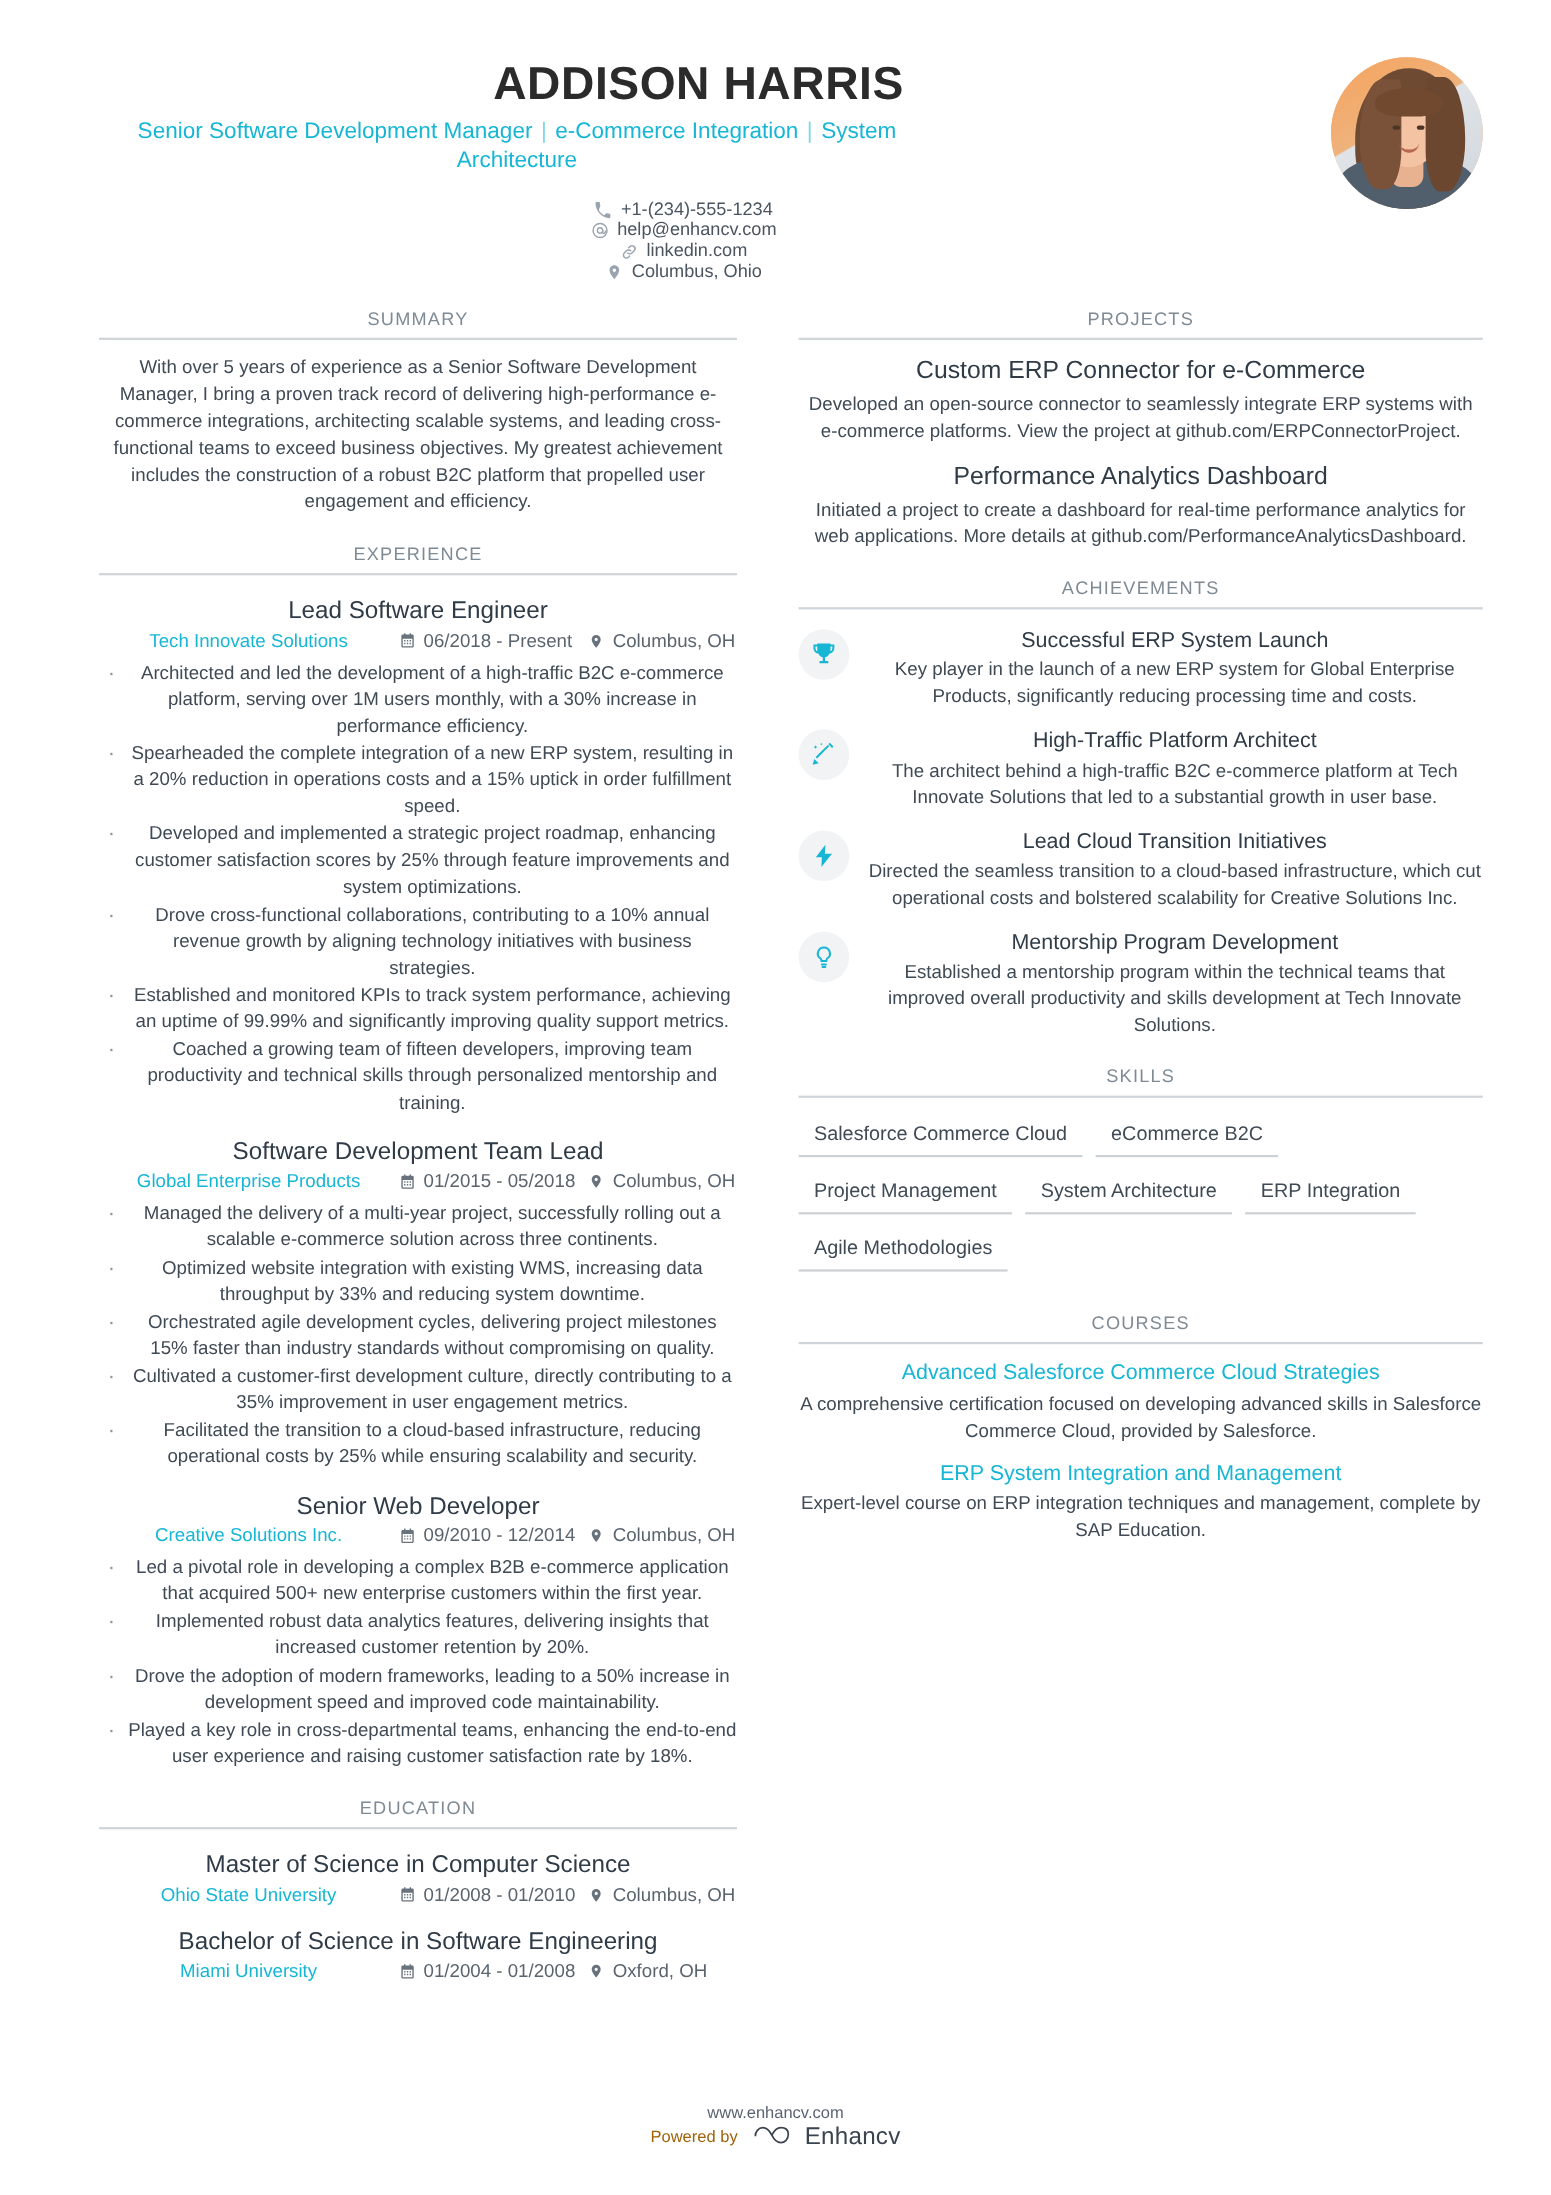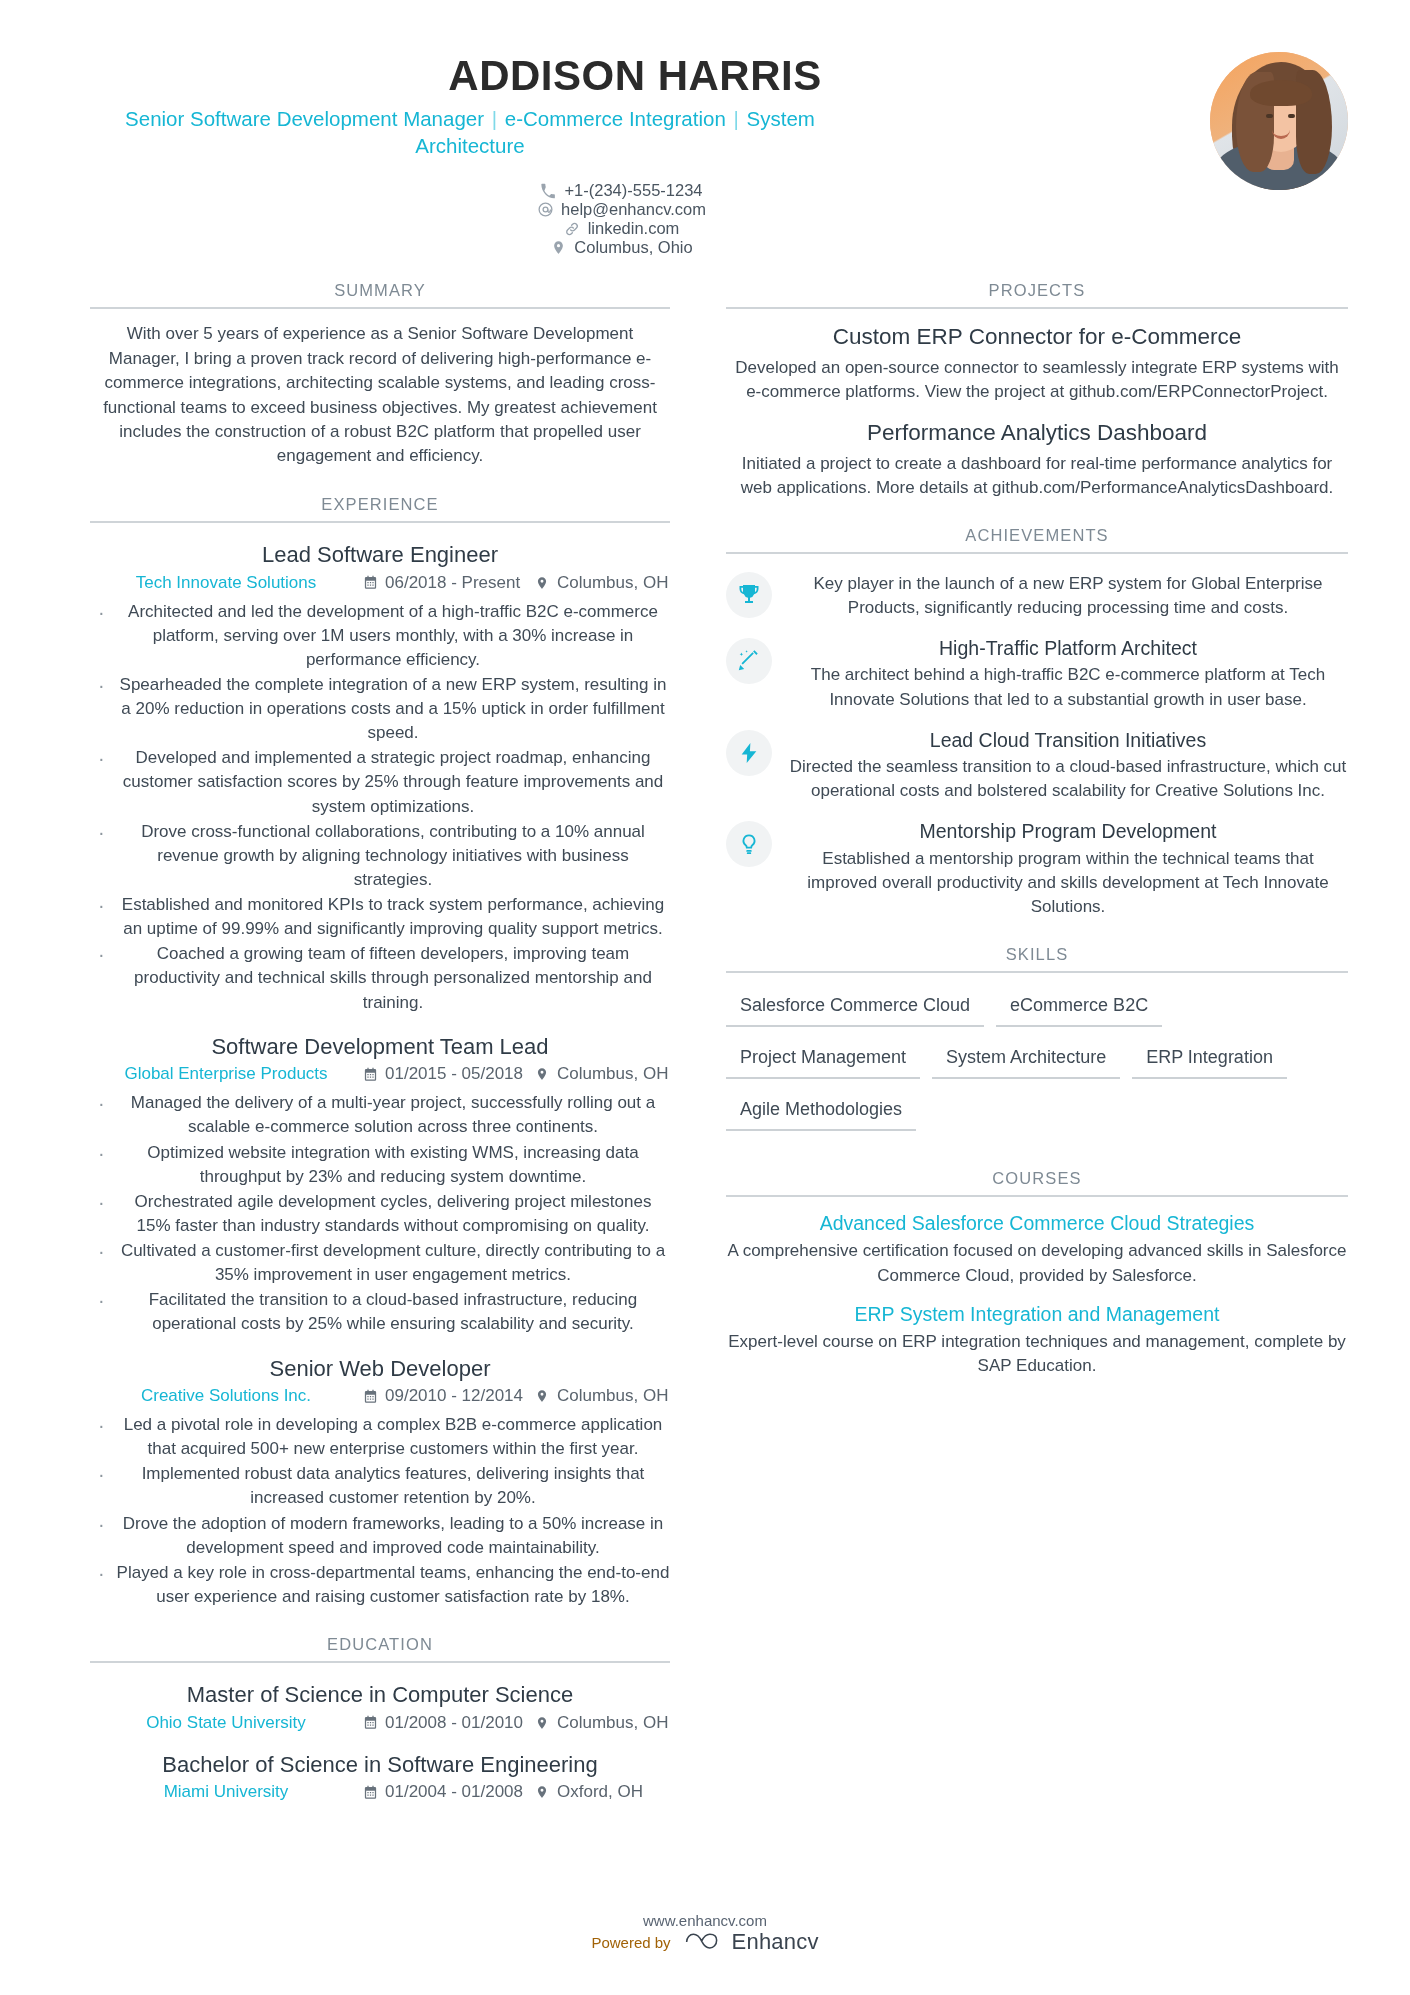--- a/index.html
+++ b/index.html
@@ -325,21 +325,21 @@
               <span class="m-ico">
                   <svg width="14" height="14" viewBox="0 0 24 24" fill="currentColor">
                     <path d="M12 2C8.1 2 5 5.1 5 9c0 5.2 7 13 7 13s7-7.8 7-13c0-3.9-3.1-7-7-7zm0 9.5A2.5 2.5 0 1112 6.5a2.5 2.5 0 010 5z"></path>
                   </svg>
                 </span>
               <span>Columbus, OH</span>
             </span>
           </div>
           <ul class="bullets">
             <li>Managed the delivery of a multi-year project, successfully rolling out a scalable e-commerce solution across three continents.</li>
-            <li>Optimized website integration with existing WMS, increasing data throughput by 23% and reducing system downtime.</li>
+            <li>Optimized website integration with existing WMS, increasing data throughput by 33% and reducing system downtime.</li>
             <li>Orchestrated agile development cycles, delivering project milestones 15% faster than industry standards without compromising on quality.</li>
             <li>Cultivated a customer-first development culture, directly contributing to a 35% improvement in user engagement metrics.</li>
             <li>Facilitated the transition to a cloud-based infrastructure, reducing operational costs by 25% while ensuring scalability and security.</li>
           </ul>
         </div>
 
         <div class="entry">
           <div class="entry-title">Senior Web Developer</div>
           <div class="entry-meta">
             <span class="entry-org">Creative Solutions Inc.</span>
@@ -439,20 +439,21 @@
       <div class="sec">
         <div class="sec-title">ACHIEVEMENTS</div>
 
         <div class="ach">
           <div class="ach-ico">
             <svg width="24" height="24" viewBox="0 0 24 24" fill="currentColor">
                 <path d="M18 3V2H6v1H2.5v3c0 2.6 1.9 4.8 4.4 5.2A5.5 5.5 0 0011 14.8V18H8v2h8v-2h-3v-3.2a5.5 5.5 0 004.1-3.6c2.5-.4 4.4-2.6 4.4-5.2V3H18zM4.3 6V4.8H6v4.4A3.5 3.5 0 014.3 6zm15.4 0a3.5 3.5 0 01-1.7 3.2V4.8h1.7V6z"></path>
               </svg>
           </div>
           <div class="ach-body">
+            <div class="ach-title">Successful ERP System Launch</div>
             <div class="ach-desc">Key player in the launch of a new ERP system for Global Enterprise Products, significantly reducing processing time and costs.</div>
           </div>
         </div>
 
         <div class="ach">
           <div class="ach-ico">
             <svg width="24" height="24" viewBox="0 0 24 24" fill="currentColor">
                 <path d="M15.5 3.2l1.3 1.3-11 11-1.3-1.3 11-11zm1.9-1.9l-1.3 1.3 3.3 3.3 1.3-1.3-3.3-3.3zM3.2 15.9l-1.4 5.4 5.4-1.4-4-4z" transform="rotate(0 12 12)"></path>
                 <path d="M4.4 3.4l.5 1.3 1.3.5-1.3.5-.5 1.3-.5-1.3L2.6 5.2l1.3-.5.5-1.3zM9.6 1.2l.35.9.9.35-.9.35-.35.9-.35-.9-.9-.35.9-.35.35-.9z"></path>
               </svg>

